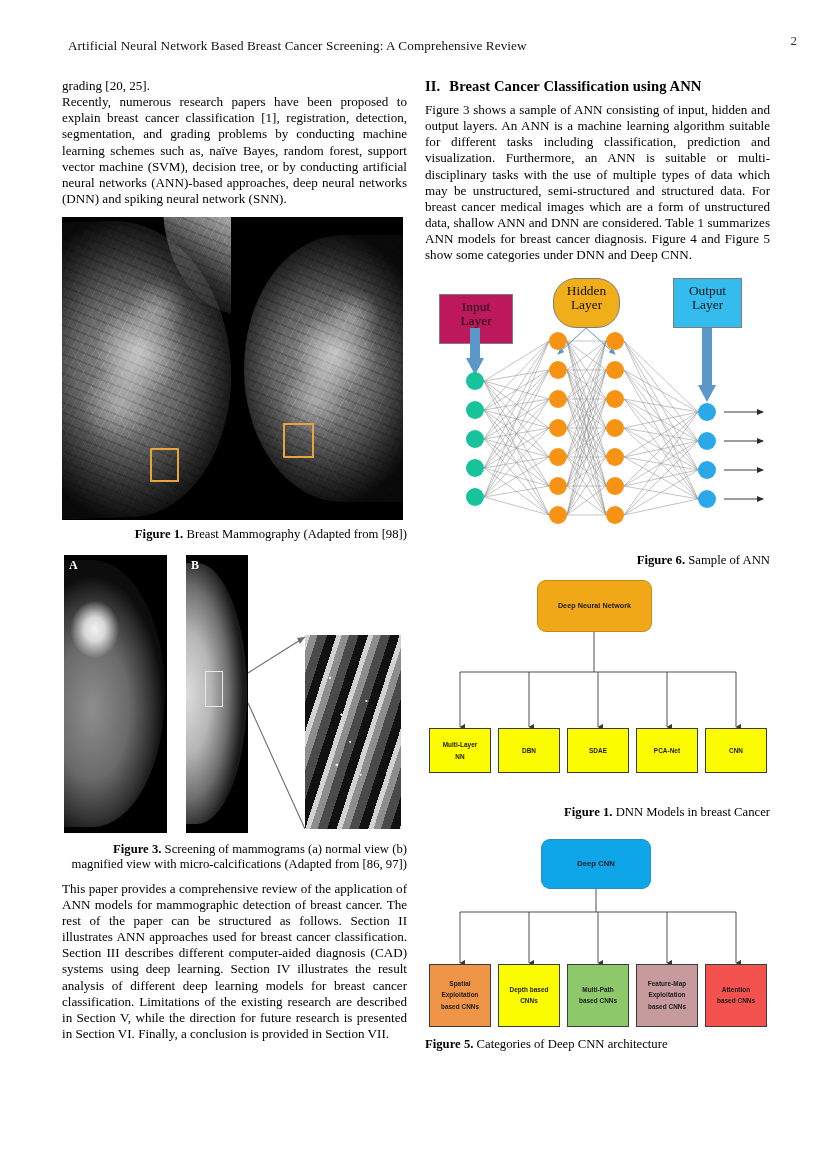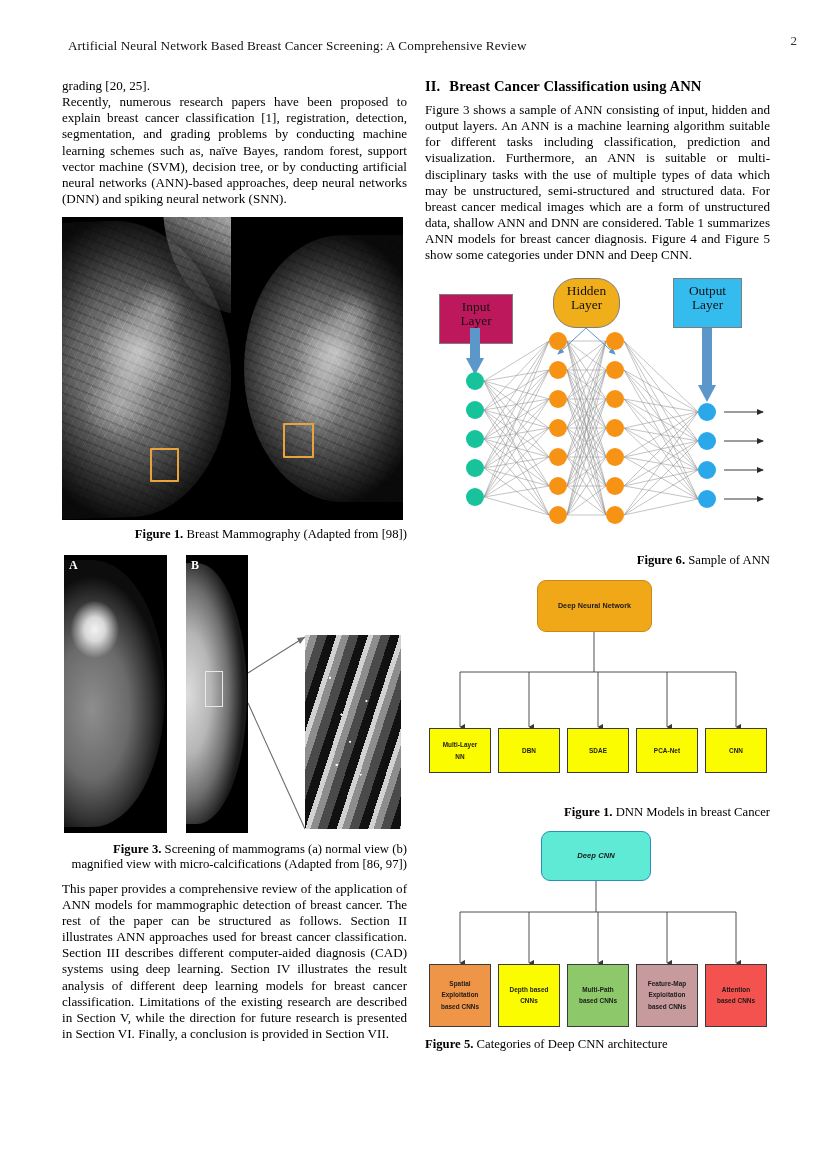--- a/index.html
+++ b/index.html
@@ -223,24 +223,23 @@
     color: #1a1a1a;
     letter-spacing: .05px;
     padding: 8px;
   }
   .root4 {
     left: 112px; top: 0; width: 115px; height: 52px;
     background: #F0A818; border: 1px solid #C98910; border-radius: 9px;
     font-size: 7.2px;
   }
   .root5 {
-    left: 116px; top: 0; width: 110px; height: 50px;
-    background: #5eead4; border: 1px solid #2790BE; border-radius: 9px;
+    left: 116px; top: 8px; width: 110px; height: 50px;
+    background: #0ea5e9; border: 1px solid #2790BE; border-radius: 9px;
     font-size: 7.6px;
-    font-style: italic;
   }
   .leaf4 { top: 148px; width: 62px; height: 45px; background: #FCFC00; border: 1px solid #3b3b3b; }
   .leaf5 { top: 133px; width: 62px; height: 63px; border: 1px solid #3b3b3b; }
   .tree svg.links { position: absolute; left: 0; top: 0; }
 </style>
 </head>
 <body>
 
 <div class="page">
 

